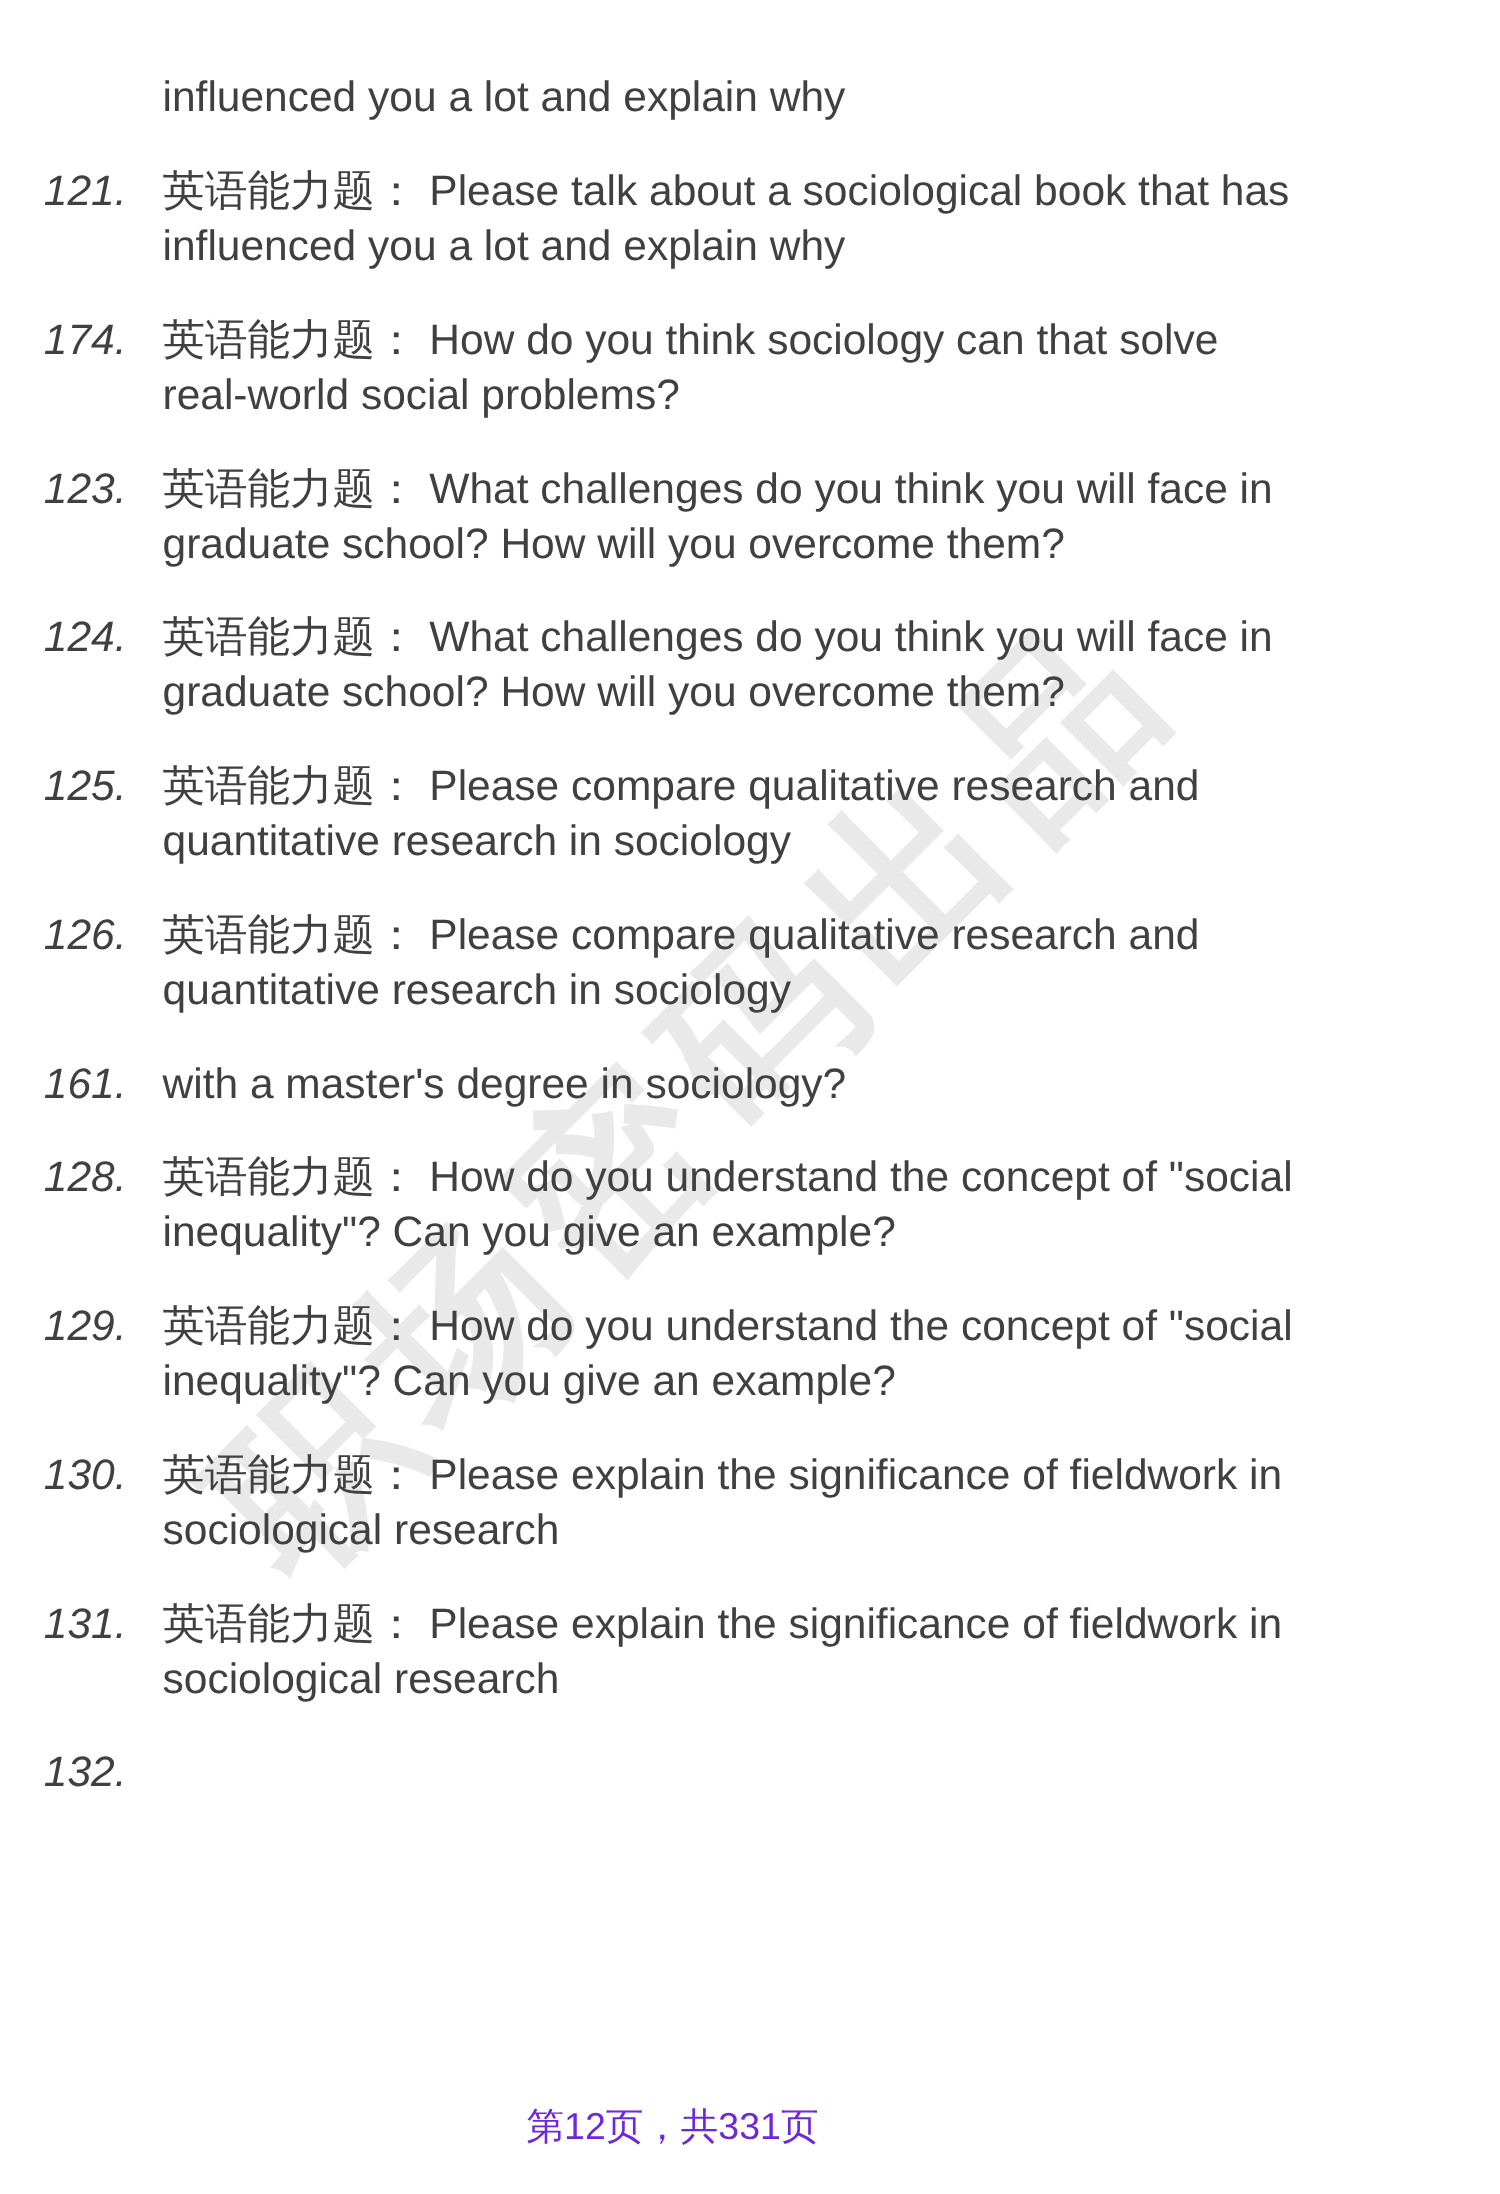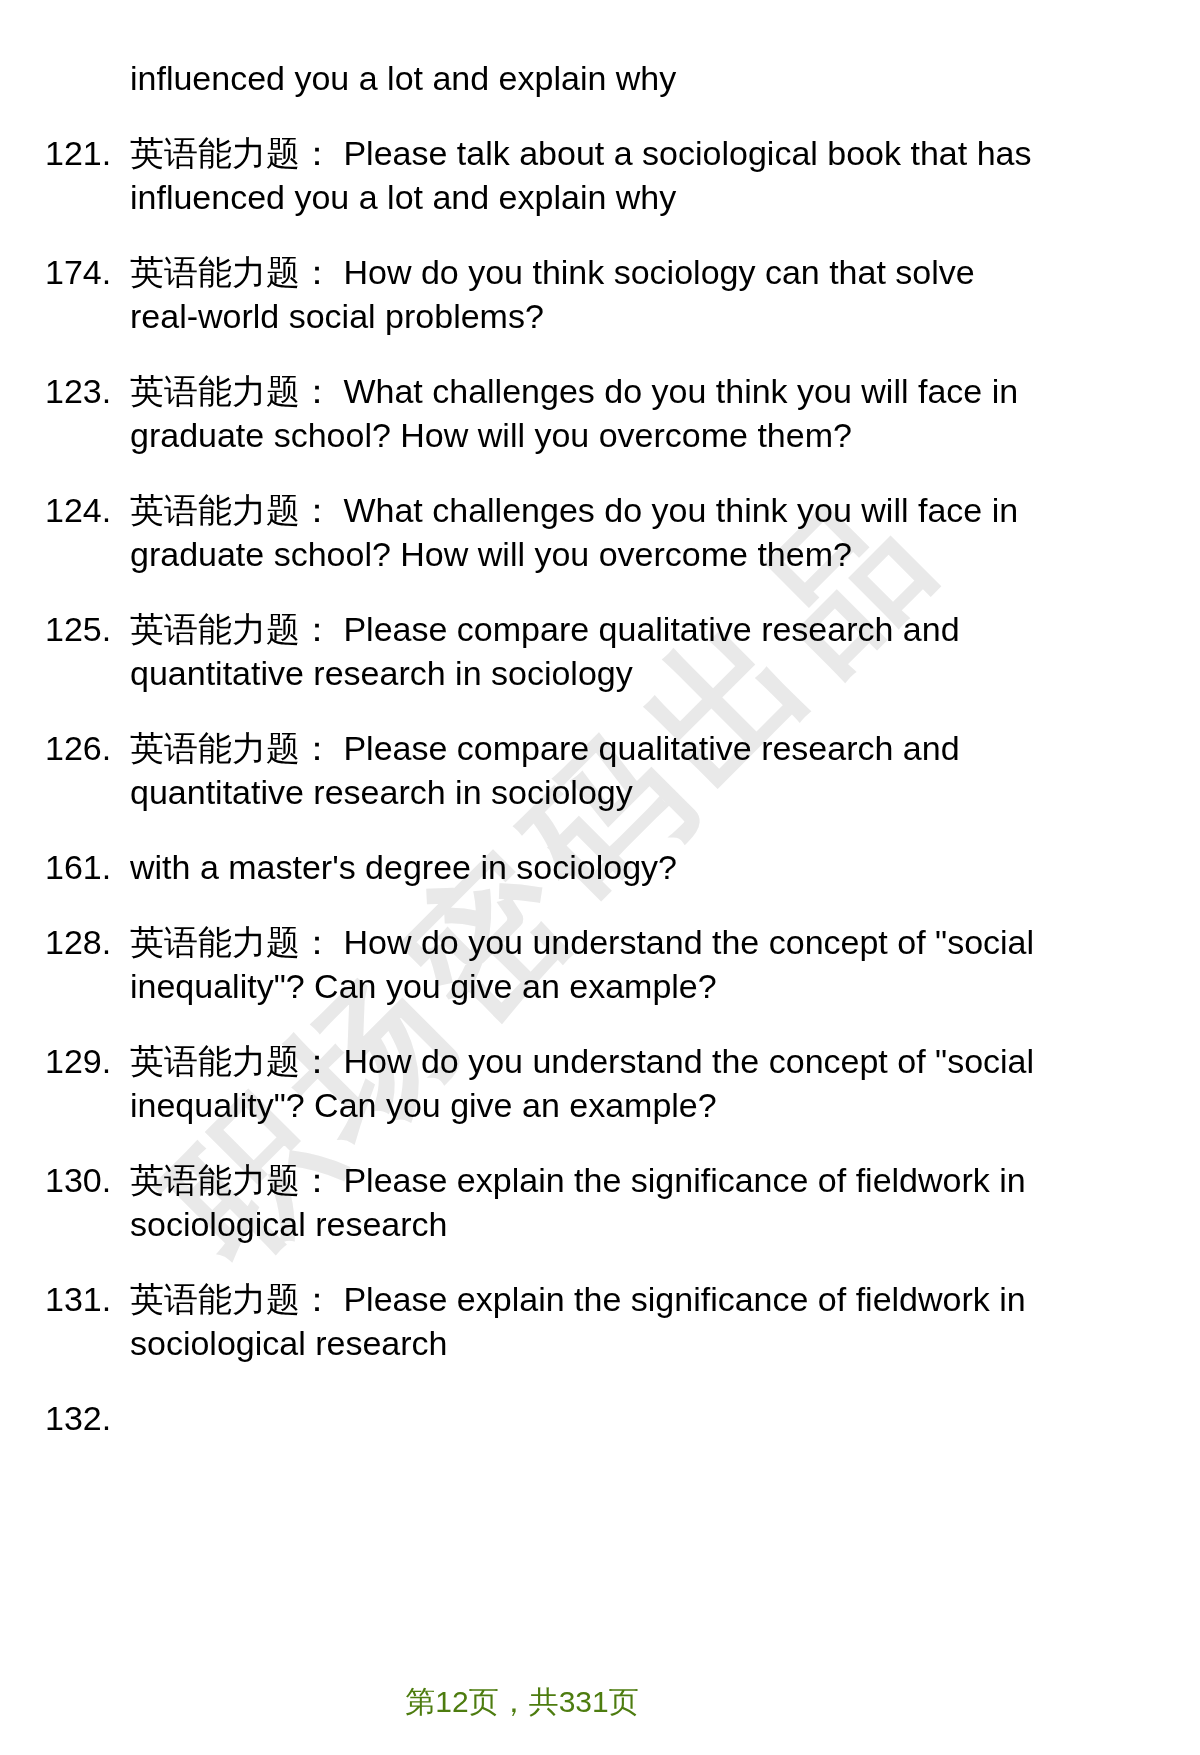--- a/index.html
+++ b/index.html
@@ -27,52 +27,53 @@
     letter-spacing: 18px;
     color: #e9e9e9;
     white-space: nowrap;
     z-index: 0;
     user-select: none;
   }
   .content {
     position: relative;
     z-index: 1;
     padding-top: 56px;
-    color: #000000;
+    color: #404040;
     font-size: 34px;
     line-height: 44px;
   }
   .intro-line {
     padding-left: 130px;
     margin-bottom: 31px;
     white-space: nowrap;
   }
   .q-item {
     position: relative;
     padding-left: 130px;
     margin-bottom: 31px;
   }
   .q-num {
     position: absolute;
-    left: 45px;
+    left: 35px;
     top: 0;
     width: 90px;
+    font-style: italic;
   }
   .q-line {
     white-space: nowrap;
   }
   .footer {
     position: absolute;
     top: 1682px;
-    left: 0;
+    left: 16px;
     width: 1044px;
     text-align: center;
     font-size: 30px;
     line-height: 40px;
-    color: #4d7c0f;
+    color: #6d28d9;
     z-index: 1;
   }
 </style>
 </head>
 <body>
 
 <div class="page">
 
   <div class="watermark">职场密码出品</div>
 

